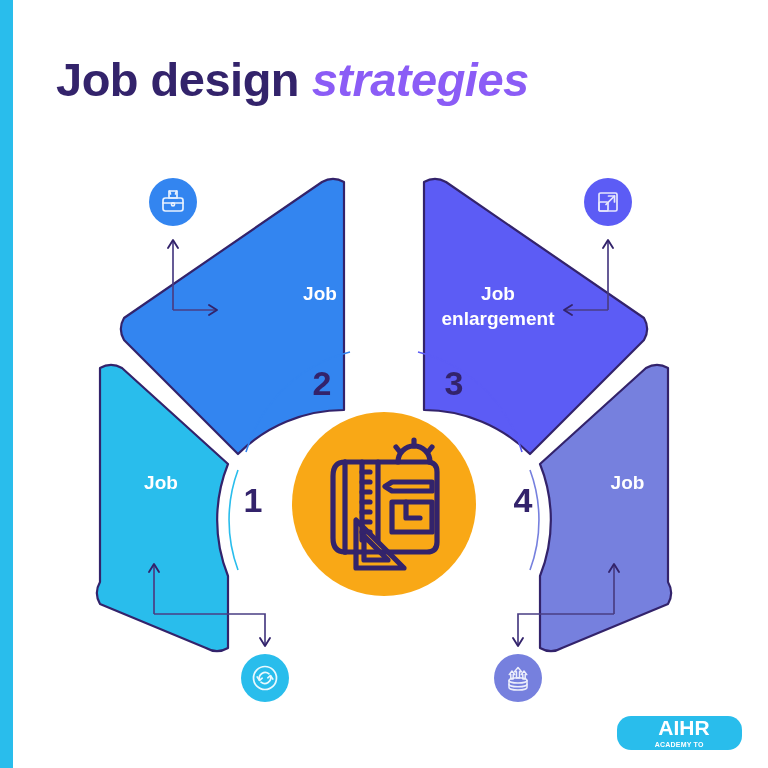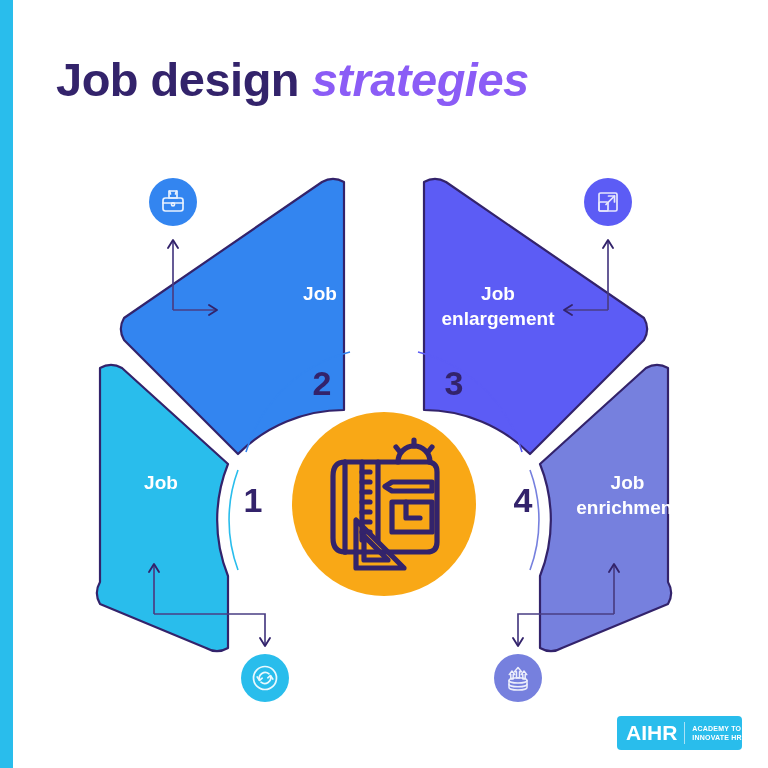--- a/index.html
+++ b/index.html
@@ -55,22 +55,22 @@
     display:flex;align-items:center;justify-content:center;
   }
   .b-brief{left:149px;top:178px;background:#3385F0;}
   .b-expand{left:584px;top:178px;background:#5C5CF5;}
   .b-rotate{left:241px;top:654px;background:#29BDEC;}
   .b-growth{left:494px;top:654px;background:#7680DE;}
 
   
   .logo{
     position:absolute;left:617px;top:716px;
-    width:125px;height:34px;border-radius:4px;background:#29BDEC;
-    display:flex;align-items:center;
+    width:125px;height:34px;border-radius:14px;background:#29BDEC;
+    display:flex;align-items:center;flex-direction:column;
   }
   .logo-word{
     color:#ffffff;font-weight:bold;font-size:21px;letter-spacing:0px;
     padding-left:9px;
   }
   .logo-div{width:1px;height:22px;background:#a9e2f7;margin:0 7px;}
   .logo-sub{
     color:#ffffff;font-weight:bold;font-size:7px;line-height:9px;
     letter-spacing:0.2px;
   }
@@ -172,21 +172,20 @@
   </div>
   <div class="wlabel wl-simp">
     <div>Job</div>
   </div>
   <div class="wlabel wl-enl">
     <div>Job</div>
     <div>enlargement</div>
   </div>
   <div class="wlabel wl-enr">
     <div>Job</div>
-    <div>enrichment</div>
   </div>
 
   <div class="num n1">1</div>
   <div class="num n2">2</div>
   <div class="num n3">3</div>
   <div class="num n4">4</div>
 
   <div class="badge b-brief">
     <svg width="28" height="28" viewBox="0 0 28 28" fill="none" stroke="#e8f1fe" stroke-width="1.7" stroke-linejoin="round" stroke-linecap="round">
       <path d="M 10 3 L 18 3 L 18 10 L 10 10 Z"></path>

